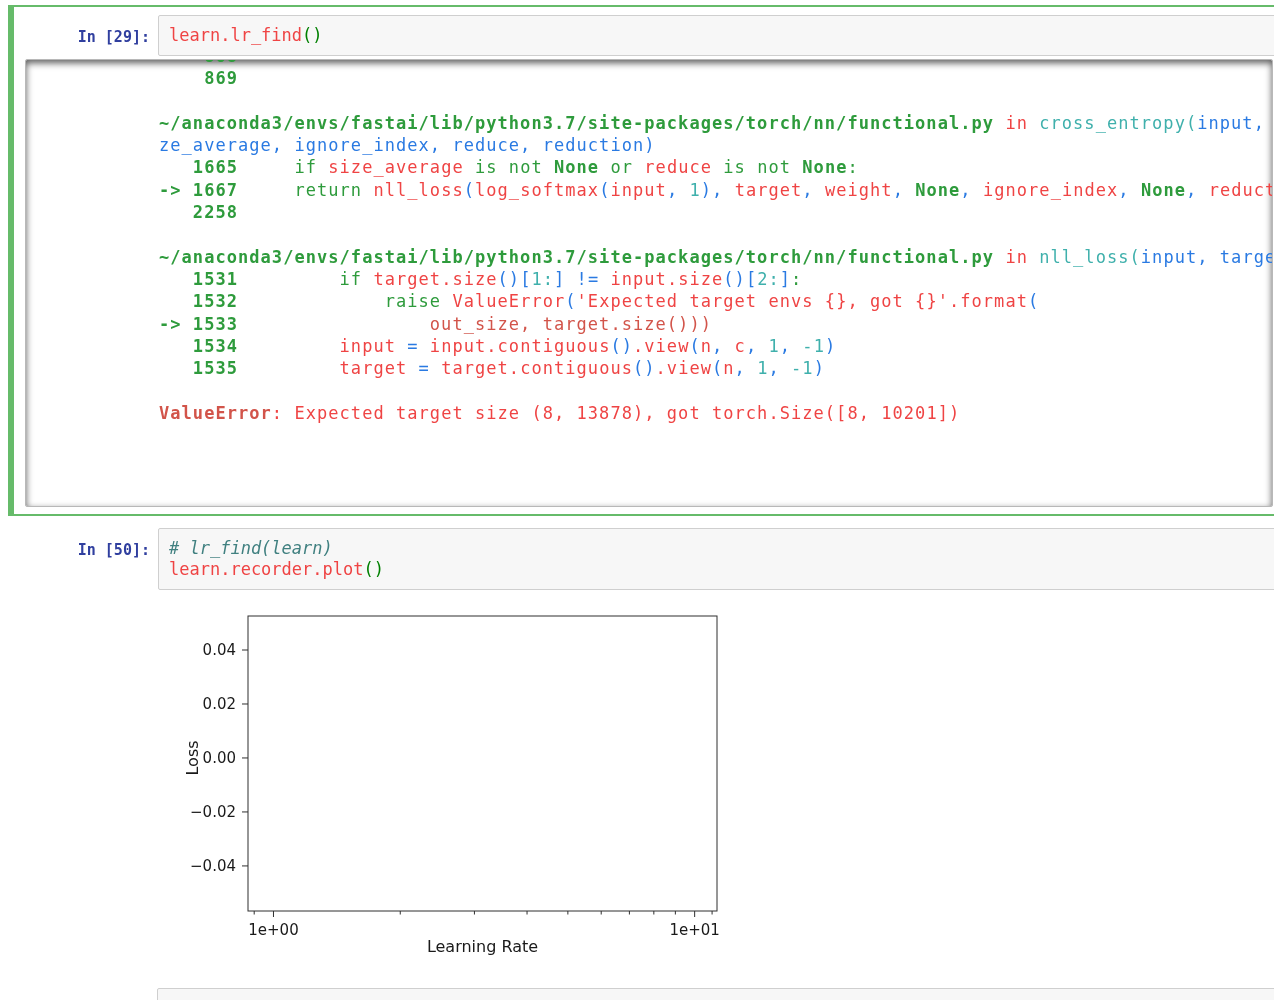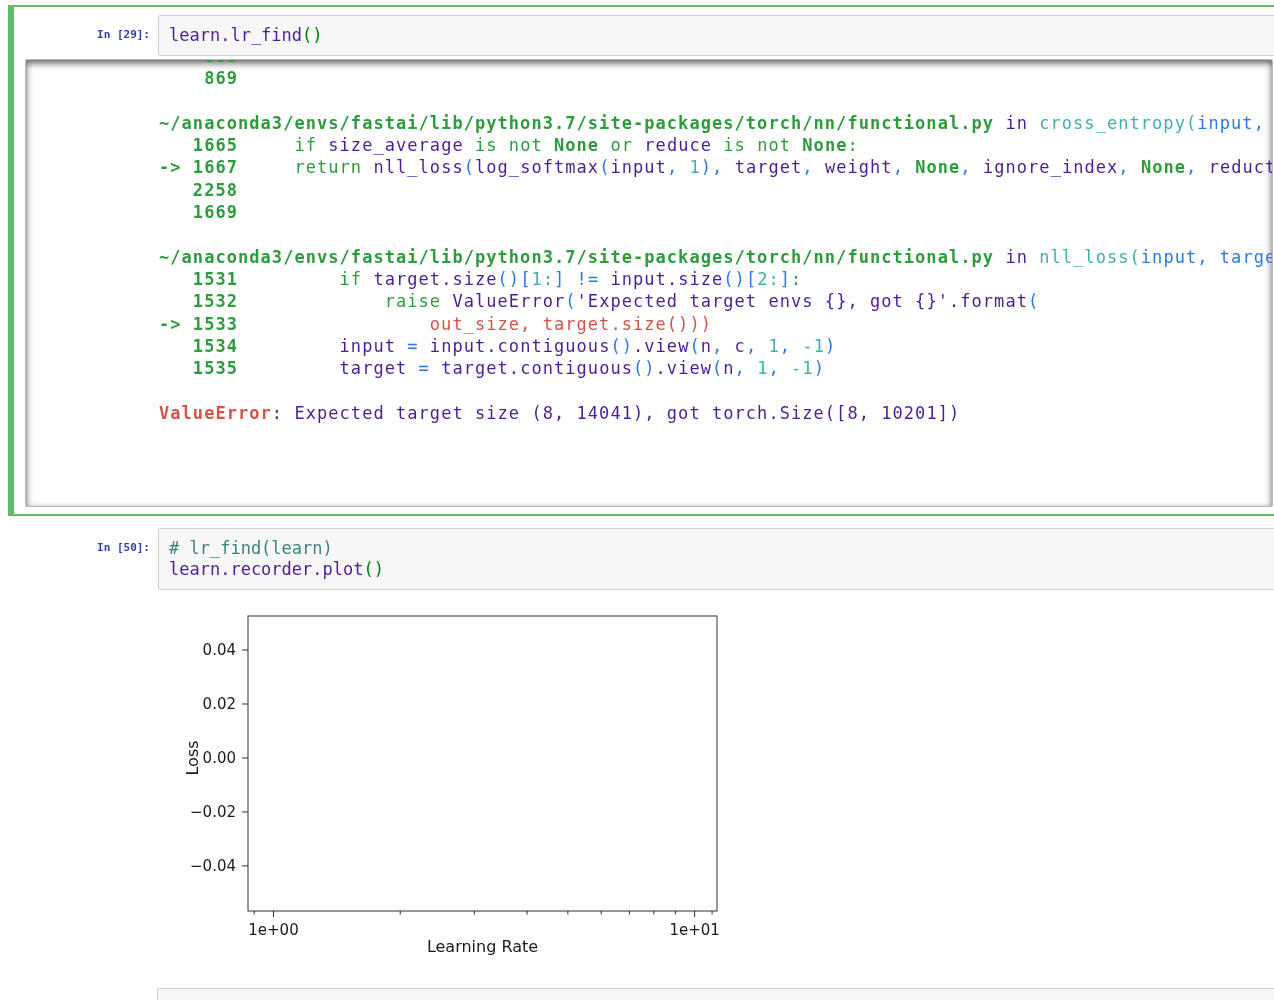--- a/index.html
+++ b/index.html
@@ -13,21 +13,21 @@
     position:absolute;left:8px;top:5px;width:1280px;height:511px;
     border:2px solid var(--green-border);border-left-width:6px;
     background:#ffffff;box-sizing:border-box;
   }
   .inputrow{display:flex;align-items:flex-start;}
   .cell29 .inputrow{margin-top:8px;}
   .prompt{
     width:144px;min-width:144px;box-sizing:border-box;text-align:right;
     padding:13px 8px 0 6px;color:var(--prompt-blue);
     font-family:"DejaVu Sans Mono","Liberation Mono",monospace;
-    font-size:11px;font-weight:bold;white-space:pre;
+    font-size:15px;font-weight:bold;white-space:pre;
   }
   .inputbox{
     flex:1;background:var(--box-bg);border:1px solid var(--box-border);
     border-radius:2px;padding:9px 0 9px 10px;min-height:21px;
   }
   .codeline{
     font-family:"DejaVu Sans Mono","Liberation Mono",monospace;
     font-size:17px;line-height:21px;white-space:pre;color:#000;
   }
   .outputscroll{
@@ -36,28 +36,28 @@
     box-shadow:inset 0 3px 7px rgba(0,0,0,0.65);
     padding:2px 0 0 133px;box-sizing:border-box;
   }
   .tl{
     font-family:"DejaVu Sans Mono","Liberation Mono",monospace;
     font-size:17px;line-height:22.3px;height:22.3px;white-space:pre;
     letter-spacing:1.05px;color:#000;
   }
   .tl.clip{margin-top:-17px;}
 
-  .c-p{color:#4c1d95;}
+  .c-p{color:#ef4444;}
   .c-g{color:var(--tb-green);}
   .c-gb{color:var(--tb-green);font-weight:bold;}
   .c-b{color:var(--tb-blue);}
   .c-cy{color:var(--tb-cyan);}
   .c-r{color:var(--tb-red);}
   .c-rb{color:var(--tb-red);font-weight:bold;}
-  .c-cm{color:var(--comment);}
+  .c-cm{color:var(--comment);font-style:italic;}
   .c-gp{color:var(--paren-green);}
 
   
   .cell30{position:absolute;left:14px;top:528px;width:1268px;}
   .plotwrap{position:absolute;left:158px;top:77px;width:580px;height:360px;}
 
   .nextcell{
     position:absolute;left:157px;top:988px;width:1120px;height:40px;
     background:var(--box-bg);border:1px solid var(--box-border);border-radius:2px;
     box-sizing:border-box;
@@ -73,33 +73,33 @@
       <div class="prompt">In [29]:</div>
       <div class="inputbox" id="code29">
           <div class="codeline"><span class="c-p">learn.lr_find</span><span class="c-gp">()</span></div>
         </div>
     </div>
     <div class="outputscroll" id="out29">
         <div class="tl clip"><span class="c-gb">    868</span></div>
         <div class="tl"><span class="c-gb">    869</span></div>
         <div class="tl">&nbsp;</div>
         <div class="tl"><span class="c-gb">~/anaconda3/envs/fastai/lib/python3.7/site-packages/torch/nn/functional.py</span><span class="c-p"> in </span><span class="c-cy">cross_entropy(</span><span class="c-b">input, target, weight, si</span></div>
+        <div class="tl"><span class="c-b">ze_average, ignore_index, reduce, reduction)</span></div>
         <div class="tl"><span class="c-gb">   1665 </span><span class="c-p">    </span><span class="c-g">if</span><span class="c-p"> size_average </span><span class="c-g">is not</span><span class="c-p"> </span><span class="c-gb">None</span><span class="c-p"> </span><span class="c-g">or</span><span class="c-p"> reduce </span><span class="c-g">is not</span><span class="c-p"> </span><span class="c-gb">None</span><span class="c-g">:</span></div>
         <div class="tl"><span class="c-gb">-&gt; 1667 </span><span class="c-p">    </span><span class="c-g">return</span><span class="c-p"> nll_loss</span><span class="c-b">(</span><span class="c-p">log_softmax</span><span class="c-b">(</span><span class="c-p">input</span><span class="c-b">, </span><span class="c-cy">1</span><span class="c-b">), </span><span class="c-p">target</span><span class="c-b">, </span><span class="c-p">weight</span><span class="c-b">, </span><span class="c-gb">None</span><span class="c-b">, </span><span class="c-p">ignore_index</span><span class="c-b">, </span><span class="c-gb">None</span><span class="c-b">, </span><span class="c-p">reduction</span></div>
         <div class="tl"><span class="c-gb">   2258</span></div>
-        <div class="tl"><span class="c-gb">   1669</span></div>
         <div class="tl">&nbsp;</div>
         <div class="tl"><span class="c-gb">~/anaconda3/envs/fastai/lib/python3.7/site-packages/torch/nn/functional.py</span><span class="c-p"> in </span><span class="c-cy">nll_loss(</span><span class="c-b">input, target, weight, size_av</span></div>
         <div class="tl"><span class="c-gb">   1531 </span><span class="c-p">        </span><span class="c-g">if</span><span class="c-p"> target.size</span><span class="c-b">()[</span><span class="c-cy">1:</span><span class="c-b">]</span><span class="c-p"> </span><span class="c-b">!=</span><span class="c-p"> input.size</span><span class="c-b">()[</span><span class="c-cy">2:</span><span class="c-b">]</span><span class="c-g">:</span></div>
         <div class="tl"><span class="c-gb">   1532 </span><span class="c-p">            </span><span class="c-g">raise</span><span class="c-p"> ValueError</span><span class="c-b">(</span><span class="c-p">'Expected target envs {}, got {}'.format</span><span class="c-b">(</span></div>
         <div class="tl"><span class="c-gb">-&gt; 1533 </span><span class="c-r">                out_size, target.size()))</span></div>
         <div class="tl"><span class="c-gb">   1534 </span><span class="c-p">        input </span><span class="c-b">=</span><span class="c-p"> input.contiguous</span><span class="c-b">()</span><span class="c-p">.view</span><span class="c-b">(</span><span class="c-p">n</span><span class="c-b">,</span><span class="c-p"> c</span><span class="c-b">,</span><span class="c-cy"> 1</span><span class="c-b">,</span><span class="c-cy"> -1</span><span class="c-b">)</span></div>
         <div class="tl"><span class="c-gb">   1535 </span><span class="c-p">        target </span><span class="c-b">=</span><span class="c-p"> target.contiguous</span><span class="c-b">()</span><span class="c-p">.view</span><span class="c-b">(</span><span class="c-p">n</span><span class="c-b">,</span><span class="c-cy"> 1</span><span class="c-b">,</span><span class="c-cy"> -1</span><span class="c-b">)</span></div>
         <div class="tl">&nbsp;</div>
-        <div class="tl"><span class="c-rb">ValueError</span><span class="c-p">: Expected target size (8, 14041), got torch.Size([8, 10201])</span></div>
+        <div class="tl"><span class="c-rb">ValueError</span><span class="c-p">: Expected target size (8, 13878), got torch.Size([8, 10201])</span></div>
       </div>
   </div>
 
   <div class="cell30">
     <div class="inputrow">
       <div class="prompt">In [50]:</div>
       <div class="inputbox" id="code30">
           <div class="codeline"><span class="c-cm"># lr_find(learn)</span></div>
           <div class="codeline"><span class="c-p">learn.recorder.plot</span><span class="c-gp">()</span></div>
         </div>

